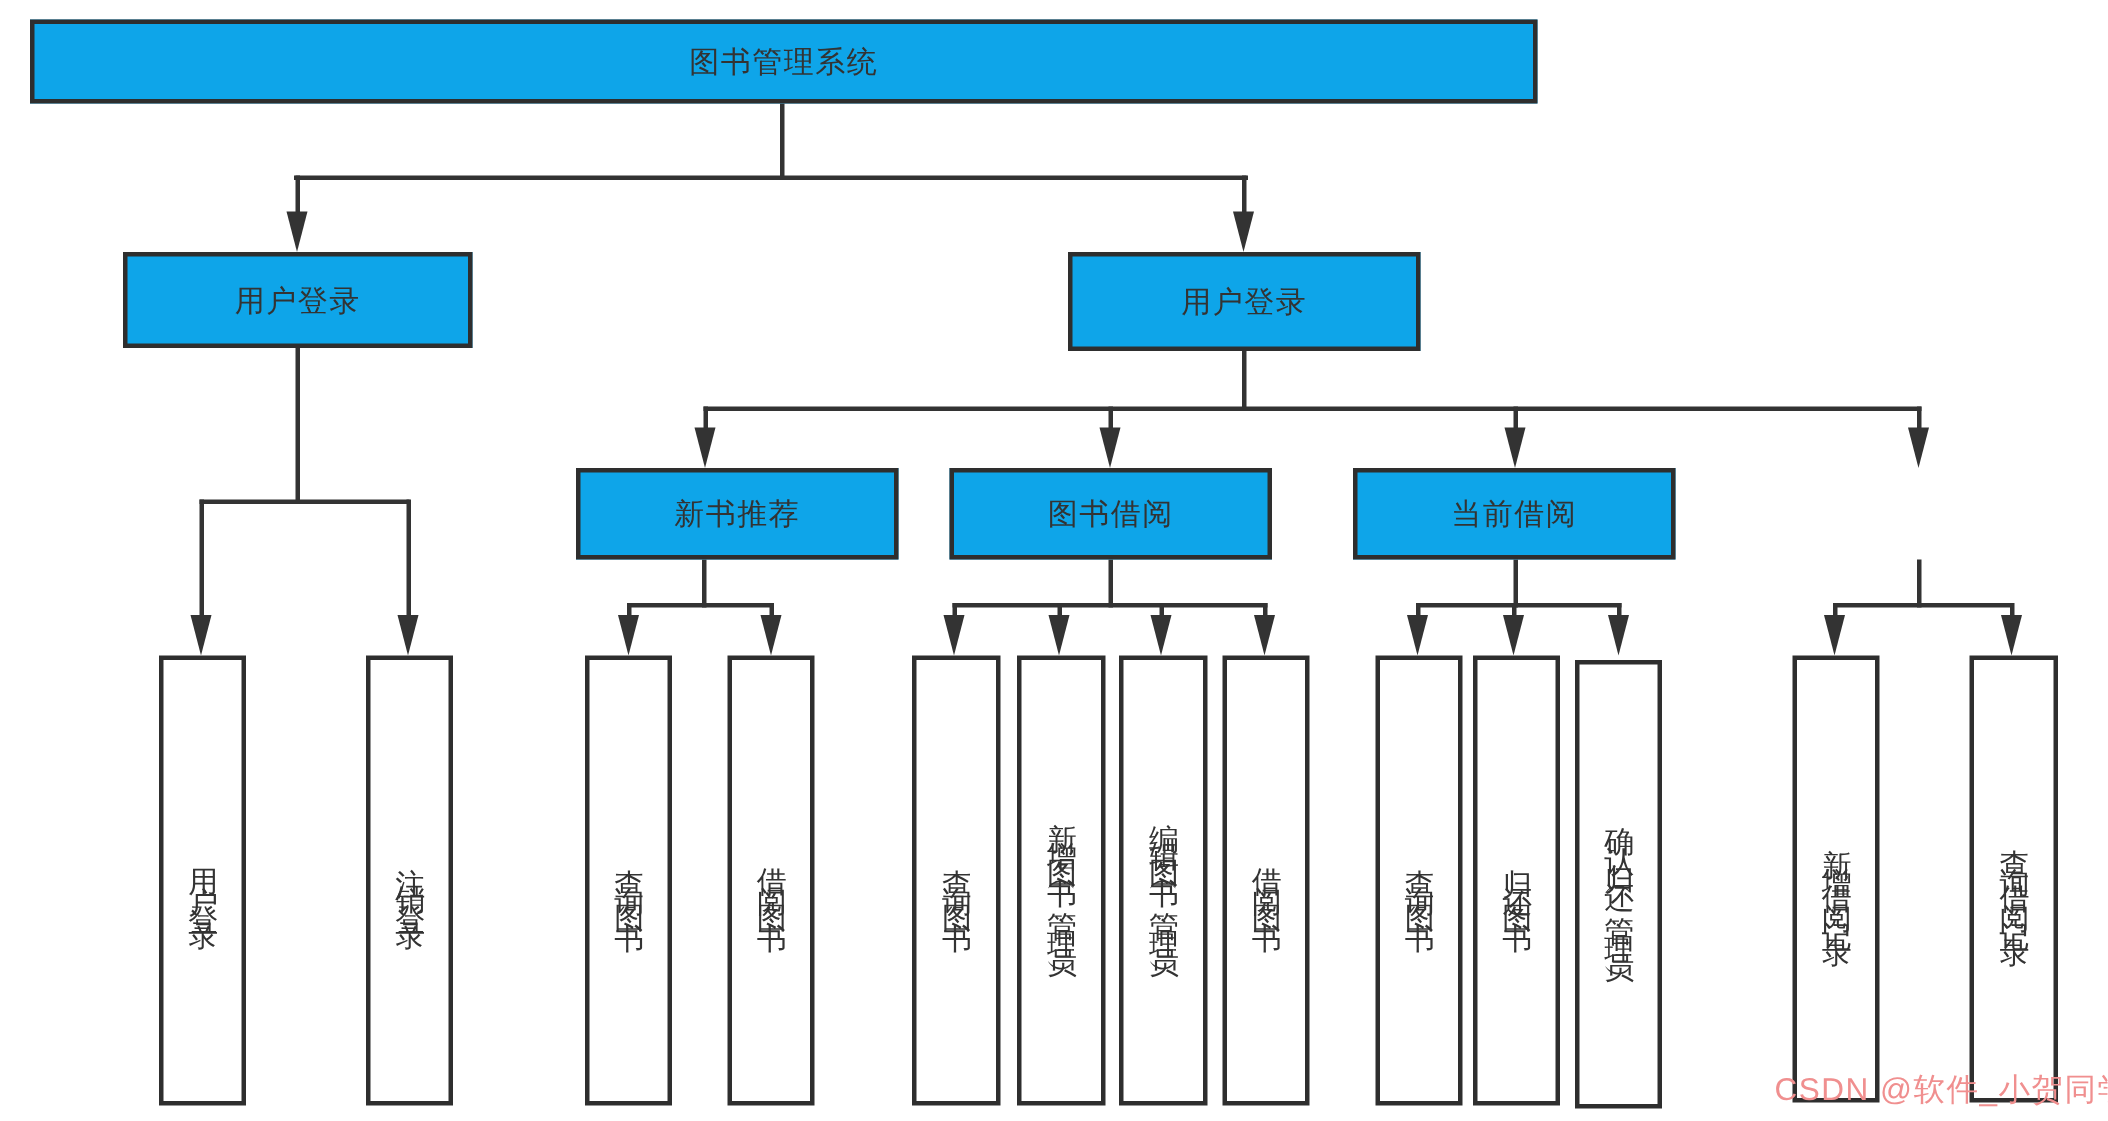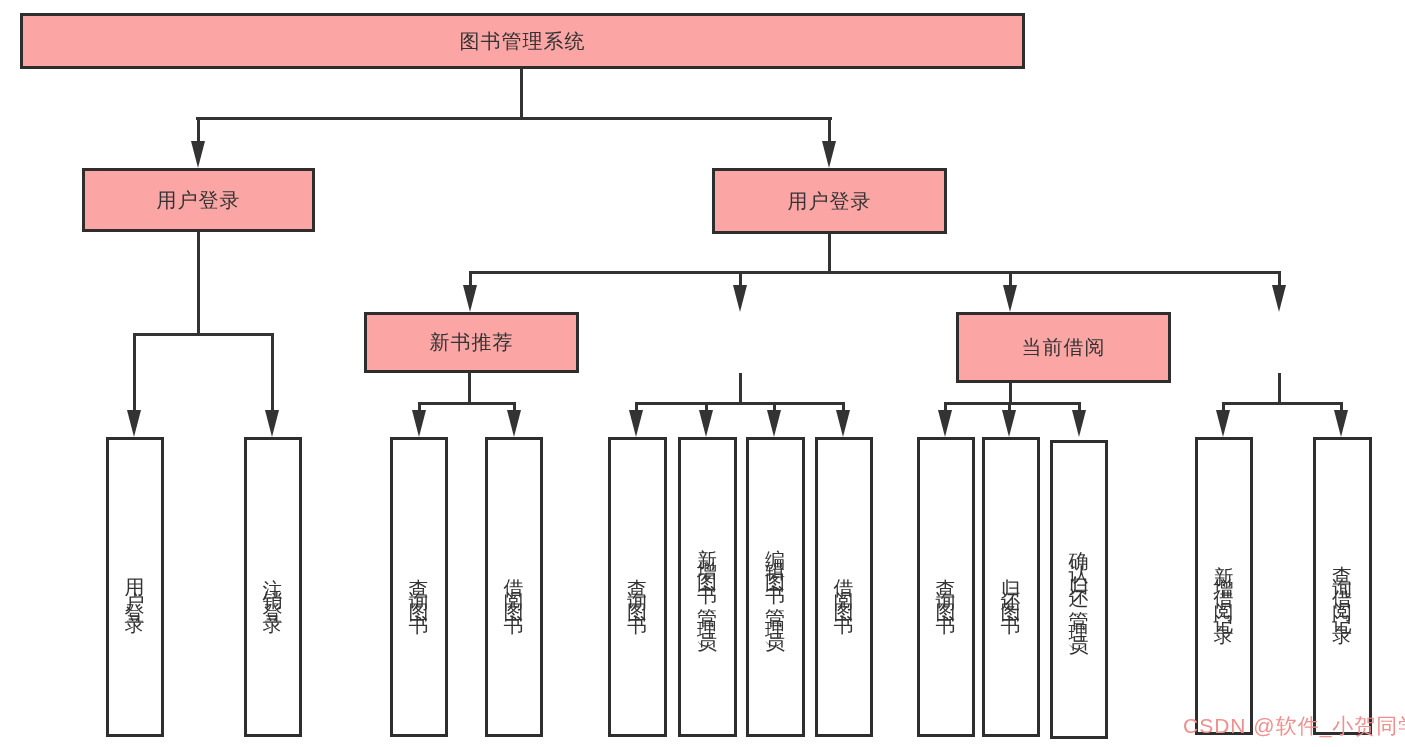--- a/index.html
+++ b/index.html
@@ -19,21 +19,21 @@
     position:relative;
     width:1405px;
     height:747px;
     background:var(--bg);
     overflow:hidden;
   }
   .box{
     position:absolute;
     box-sizing:border-box;
     border:3px solid var(--border);
-    background:#fca5a5;
+    background:#0ea5e9;
     display:flex;
     align-items:center;
     justify-content:center;
     font-size:20px;
     letter-spacing:1px;
     color:var(--text);
     z-index:2;
   }
   .vbox{
     position:absolute;
@@ -100,22 +100,23 @@
   <div class="hl" style="left:469px;top:271px;width:812px"></div>
   <div class="vl" style="left:469px;top:271px;height:18px"></div>
   <div class="ar" style="left:463px;top:285px"></div>
   <div class="vl" style="left:739px;top:271px;height:18px"></div>
   <div class="ar" style="left:733px;top:285px"></div>
   <div class="vl" style="left:1009px;top:271px;height:18px"></div>
   <div class="ar" style="left:1003px;top:285px"></div>
   <div class="vl" style="left:1278px;top:271px;height:18px"></div>
   <div class="ar" style="left:1272px;top:285px"></div>
 
-  <div class="box" style="left:364px;top:312px;width:215px;height:61px">新书推荐</div>
-  <div class="box" style="left:956px;top:312px;width:215px;height:71px">当前借阅</div>
+  <div class="box" style="left:384px;top:312px;width:215px;height:61px">新书推荐</div>
+  <div class="box" style="left:633px;top:312px;width:215px;height:61px">图书借阅</div>
+  <div class="box" style="left:902px;top:312px;width:215px;height:61px">当前借阅</div>
 
   <div class="vl" style="left:468px;top:373px;height:32px"></div>
   <div class="hl" style="left:418px;top:402px;width:98px"></div>
   <div class="vl" style="left:418px;top:402px;height:12px"></div>
   <div class="ar" style="left:412px;top:410px"></div>
   <div class="vl" style="left:513px;top:402px;height:12px"></div>
   <div class="ar" style="left:507px;top:410px"></div>
 
   <div class="vl" style="left:739px;top:373px;height:32px"></div>
   <div class="hl" style="left:635px;top:402px;width:210px"></div>

